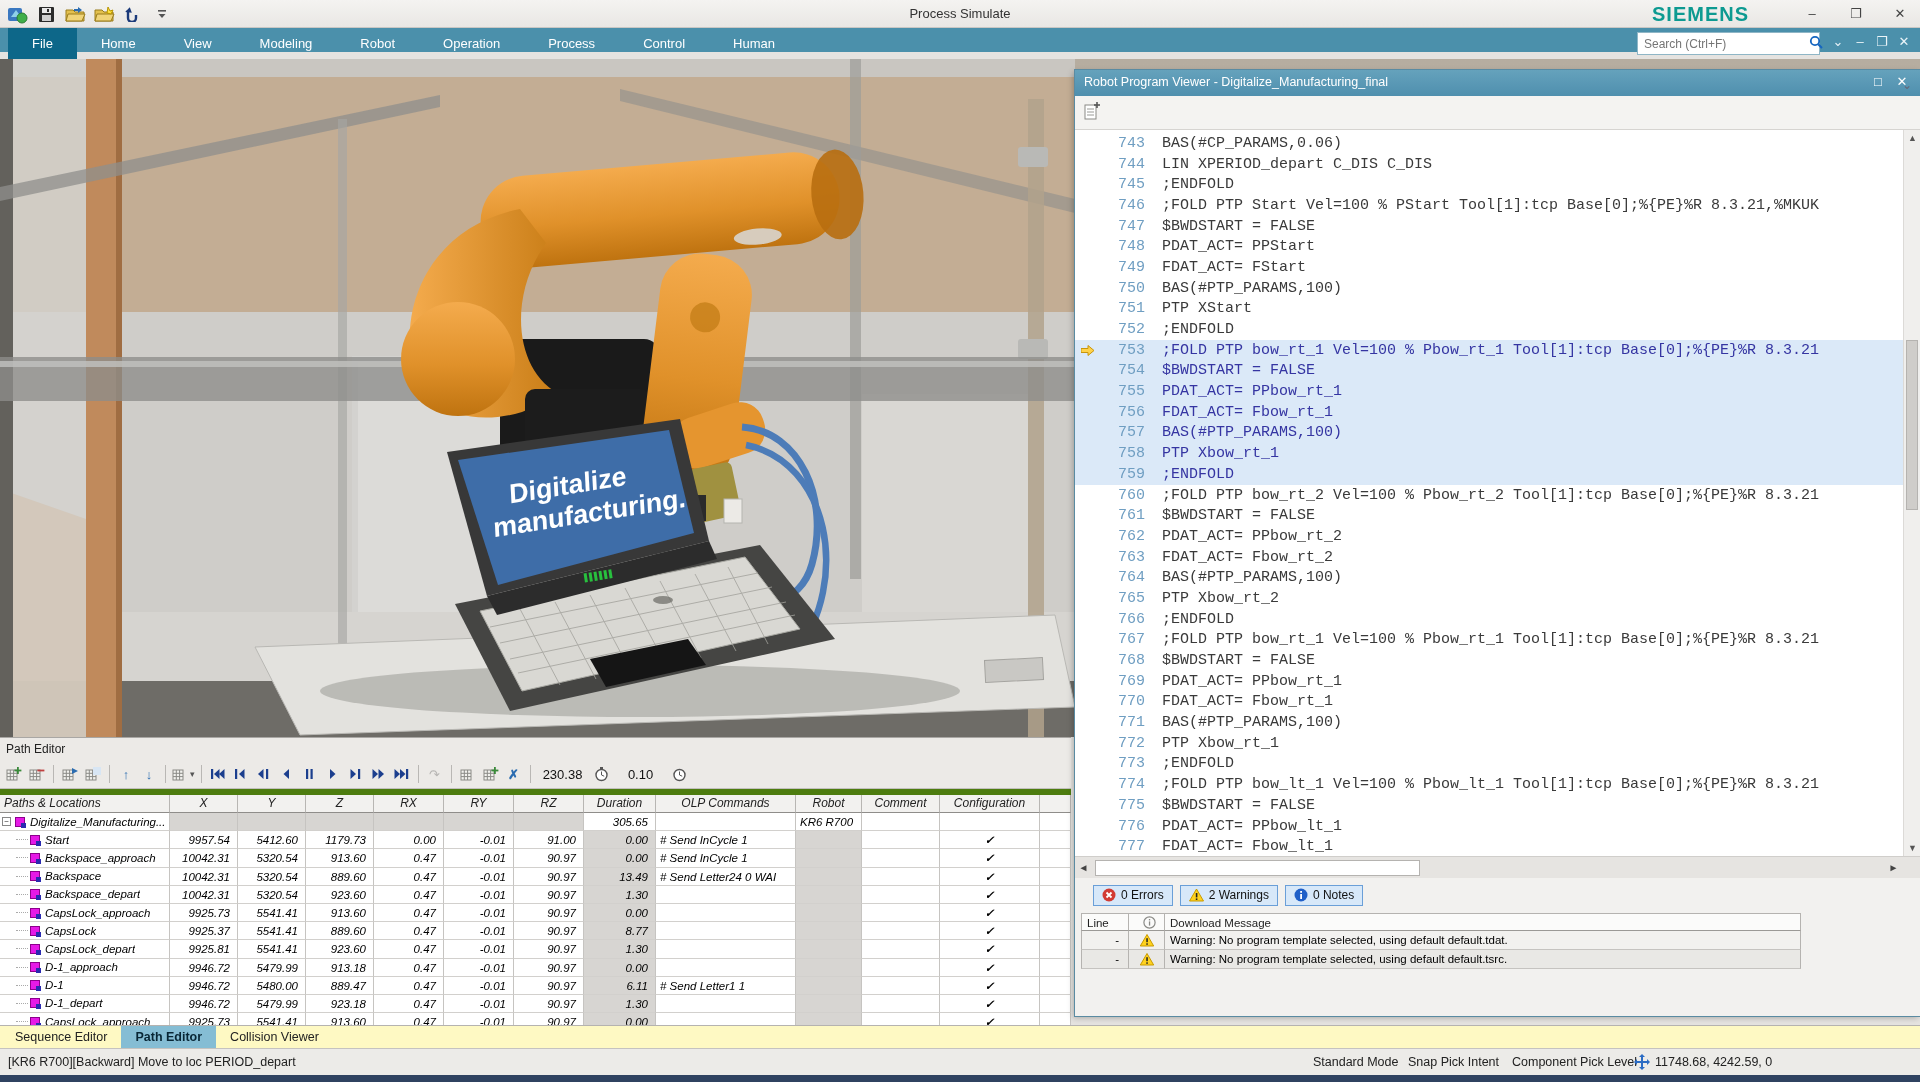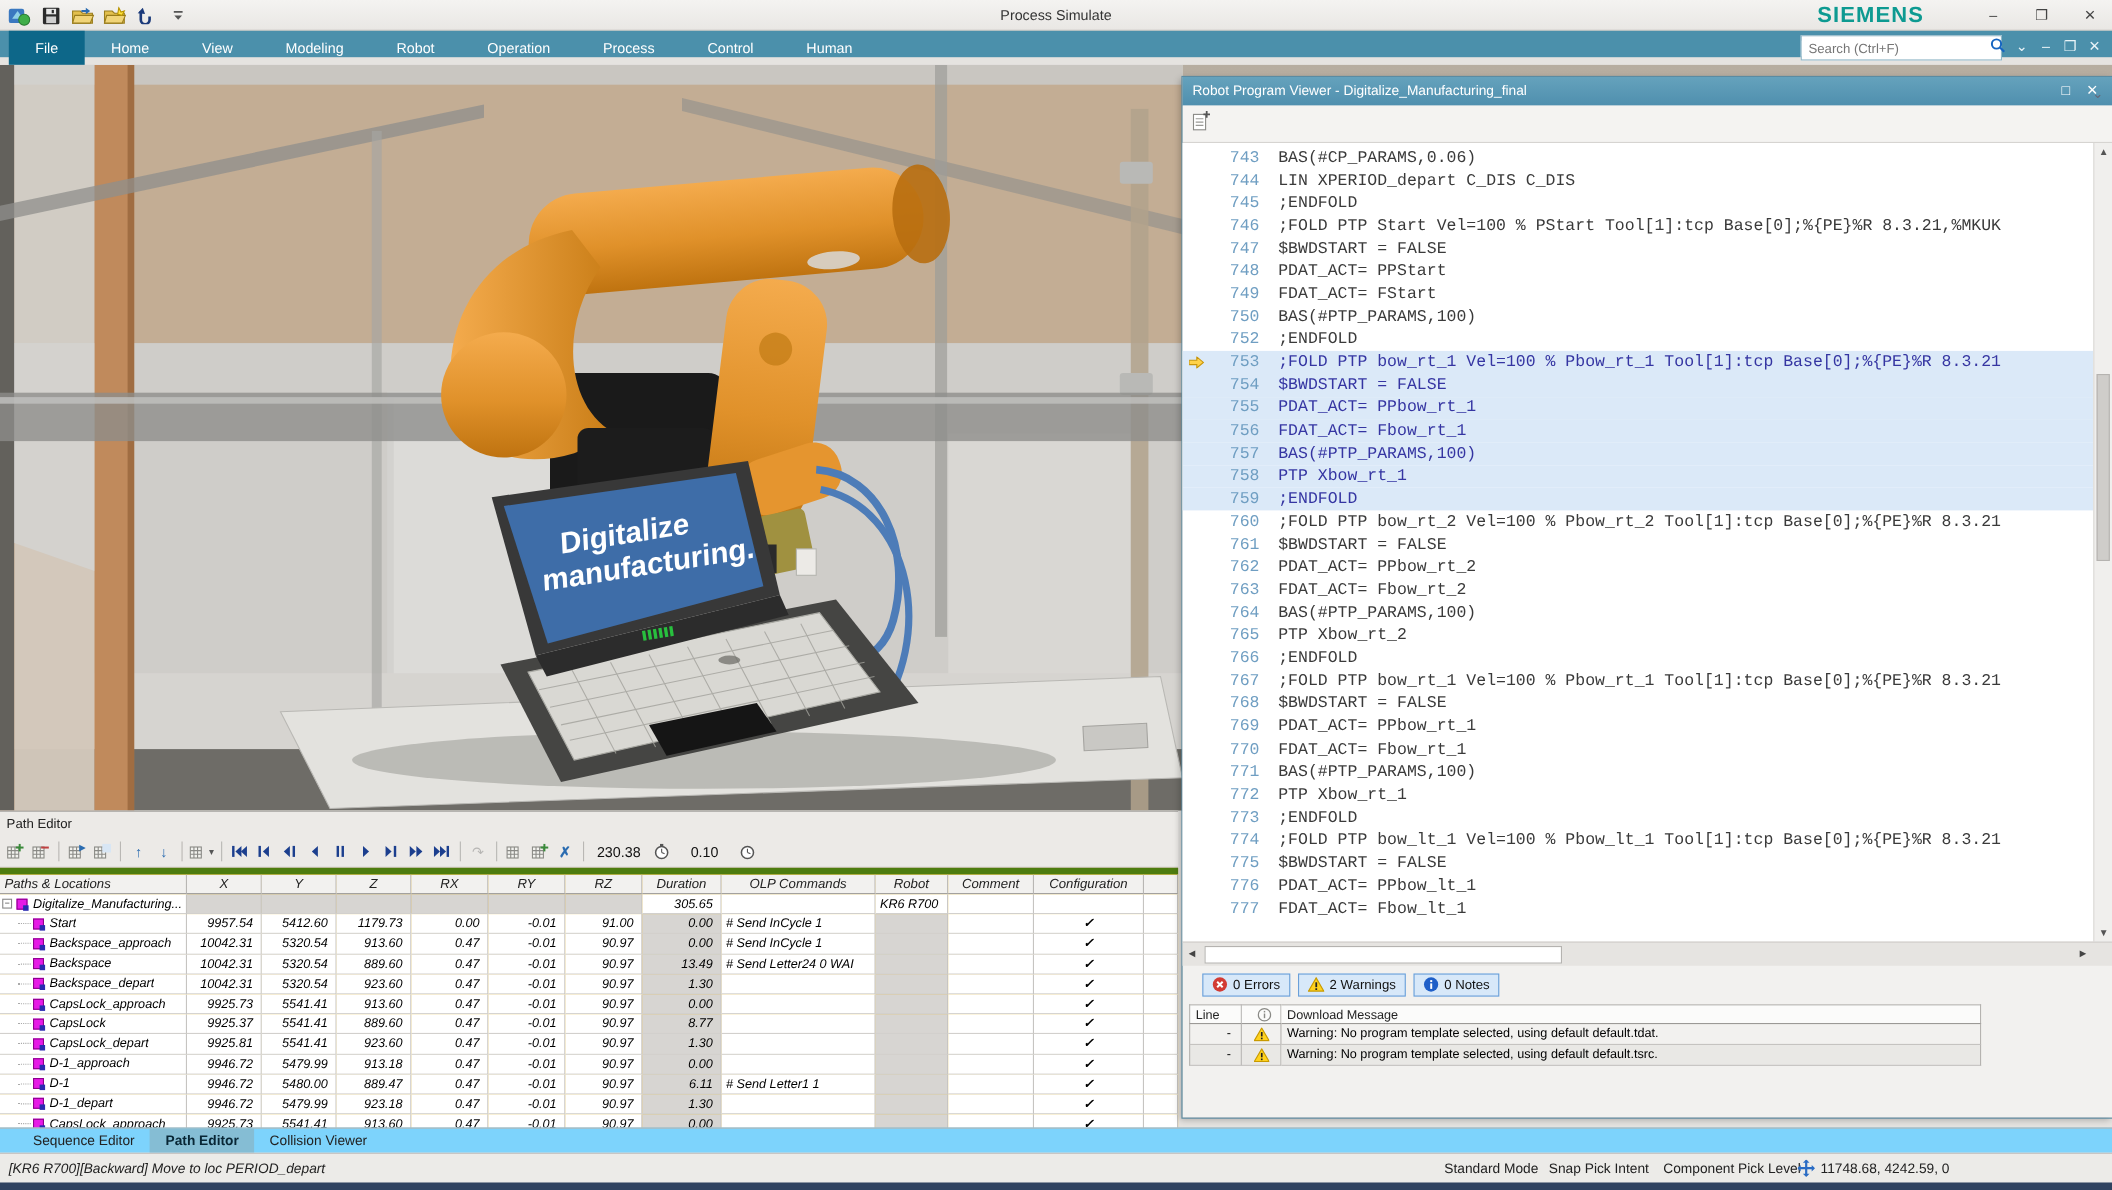--- a/index.html
+++ b/index.html
@@ -45,25 +45,25 @@
   .prow .name { display:flex; align-items:center; padding-left:2px; }
   .prow.compound .name { font-size:11.5px; }
   .expand { width:9px; height:9px; border:1px solid #888; background:#fff; font-size:8px; line-height:7px; text-align:center; color:#333; margin-right:4px; flex:none; }
   .treedot { width:12px; flex:none; border-bottom:1px dotted #aaa; height:1px; margin-left:14px; margin-right:2px; }
   .locicon { width:10px; height:10px; background:#e61ae6; border:1px solid #8c008c; flex:none; margin-right:5px; position:relative; }
   .locicon::after { content:""; position:absolute; right:-2px; bottom:-2px; width:5px; height:5px; background:#2a2ab0; }
   .check { color:#1f8a1f; font-weight:bold; text-align:center; font-size:13px; }
   .olp { padding-left:4px; }
 
   
-  #tabs-row { position:absolute; left:0; top:1025px; width:1920px; height:23px; background:#7dd3fc; border-top:1px solid #b5b3b0; display:flex; align-items:stretch; padding-left:16px;text-align:right; }
+  #tabs-row { position:absolute; left:0; top:1025px; width:1920px; height:23px; background:#fef9c3; border-top:1px solid #b5b3b0; display:flex; align-items:stretch; padding-left:1px;text-align:right; }
   .btab { padding:0 14px; line-height:23px; font-size:12.5px; color:#222; }
   .btab.active { background:#85bdd4; font-weight:bold; color:#082635; }
   #status-bar { position:absolute; left:0; top:1048px; width:1920px; height:27px; background:#ecebe8; border-top:1px solid #c5c3c0; font-size:12.5px; color:#222; }
-  #status-msg { position:absolute; left:8px; top:6px;font-style:italic; }
+  #status-msg { position:absolute; left:8px; top:6px; }
   .sitem { position:absolute; top:6px; }
   #bottom-strip { position:absolute; left:0; top:1075px; width:1920px; height:7px; background:#2f4260; }
 
   
   #pviewer { position:absolute; left:1075px; top:70px; width:845px; height:946px; background:#f2f1ef; outline:1px solid #5a8ba2; box-shadow:-2px 2px 6px rgba(0,0,0,.25); }
   #pv-title { height:26px; background:linear-gradient(#65a2bc,#4f8fae); color:#fff; font-size:12.5px; padding:5px 0 0 9px; }
   #pv-max, #pv-close { position:absolute; top:4px; color:#fff; font-size:13px; width:20px; text-align:center; }
   #pv-max { right:32px; } #pv-close { right:8px; }
   #pv-toolbar { height:34px; background:#f4f3f1; border-bottom:1px solid #d6d4d1; display:flex; align-items:center; padding-left:8px; }
   #pv-code { position:absolute; left:0; top:60px; width:828px; height:726px; background:#fff; overflow:hidden; padding-top:3px; }
@@ -734,20 +734,21 @@
   </div>
   <div id="pv-code">
       <div class="cline"><span class="cgut"></span><span class="cnum">743</span><span class="ctext">BAS(#CP_PARAMS,0.06)</span></div>
       <div class="cline"><span class="cgut"></span><span class="cnum">744</span><span class="ctext">LIN XPERIOD_depart C_DIS C_DIS</span></div>
       <div class="cline"><span class="cgut"></span><span class="cnum">745</span><span class="ctext">;ENDFOLD</span></div>
       <div class="cline"><span class="cgut"></span><span class="cnum">746</span><span class="ctext">;FOLD PTP Start Vel=100 % PStart Tool[1]:tcp Base[0];%{PE}%R 8.3.21,%MKUK</span></div>
       <div class="cline"><span class="cgut"></span><span class="cnum">747</span><span class="ctext">$BWDSTART = FALSE</span></div>
       <div class="cline"><span class="cgut"></span><span class="cnum">748</span><span class="ctext">PDAT_ACT= PPStart</span></div>
       <div class="cline"><span class="cgut"></span><span class="cnum">749</span><span class="ctext">FDAT_ACT= FStart</span></div>
       <div class="cline"><span class="cgut"></span><span class="cnum">750</span><span class="ctext">BAS(#PTP_PARAMS,100)</span></div>
+      <div class="cline"><span class="cgut"></span><span class="cnum">751</span><span class="ctext">PTP XStart</span></div>
       <div class="cline"><span class="cgut"></span><span class="cnum">752</span><span class="ctext">;ENDFOLD</span></div>
       <div class="cline hl"><span class="cgut"><svg width="14" height="11">
             <polygon points="0,3.5 7,3.5 7,0.5 13,5.5 7,10.5 7,7.5 0,7.5" fill="#FFD24A" stroke="#C8960C"></polygon>
           </svg></span><span class="cnum">753</span><span class="ctext">;FOLD PTP bow_rt_1 Vel=100 % Pbow_rt_1 Tool[1]:tcp Base[0];%{PE}%R 8.3.21</span></div>
       <div class="cline hl"><span class="cgut"></span><span class="cnum">754</span><span class="ctext">$BWDSTART = FALSE</span></div>
       <div class="cline hl"><span class="cgut"></span><span class="cnum">755</span><span class="ctext">PDAT_ACT= PPbow_rt_1</span></div>
       <div class="cline hl"><span class="cgut"></span><span class="cnum">756</span><span class="ctext">FDAT_ACT= Fbow_rt_1</span></div>
       <div class="cline hl"><span class="cgut"></span><span class="cnum">757</span><span class="ctext">BAS(#PTP_PARAMS,100)</span></div>
       <div class="cline hl"><span class="cgut"></span><span class="cnum">758</span><span class="ctext">PTP Xbow_rt_1</span></div>
       <div class="cline hl"><span class="cgut"></span><span class="cnum">759</span><span class="ctext">;ENDFOLD</span></div>

